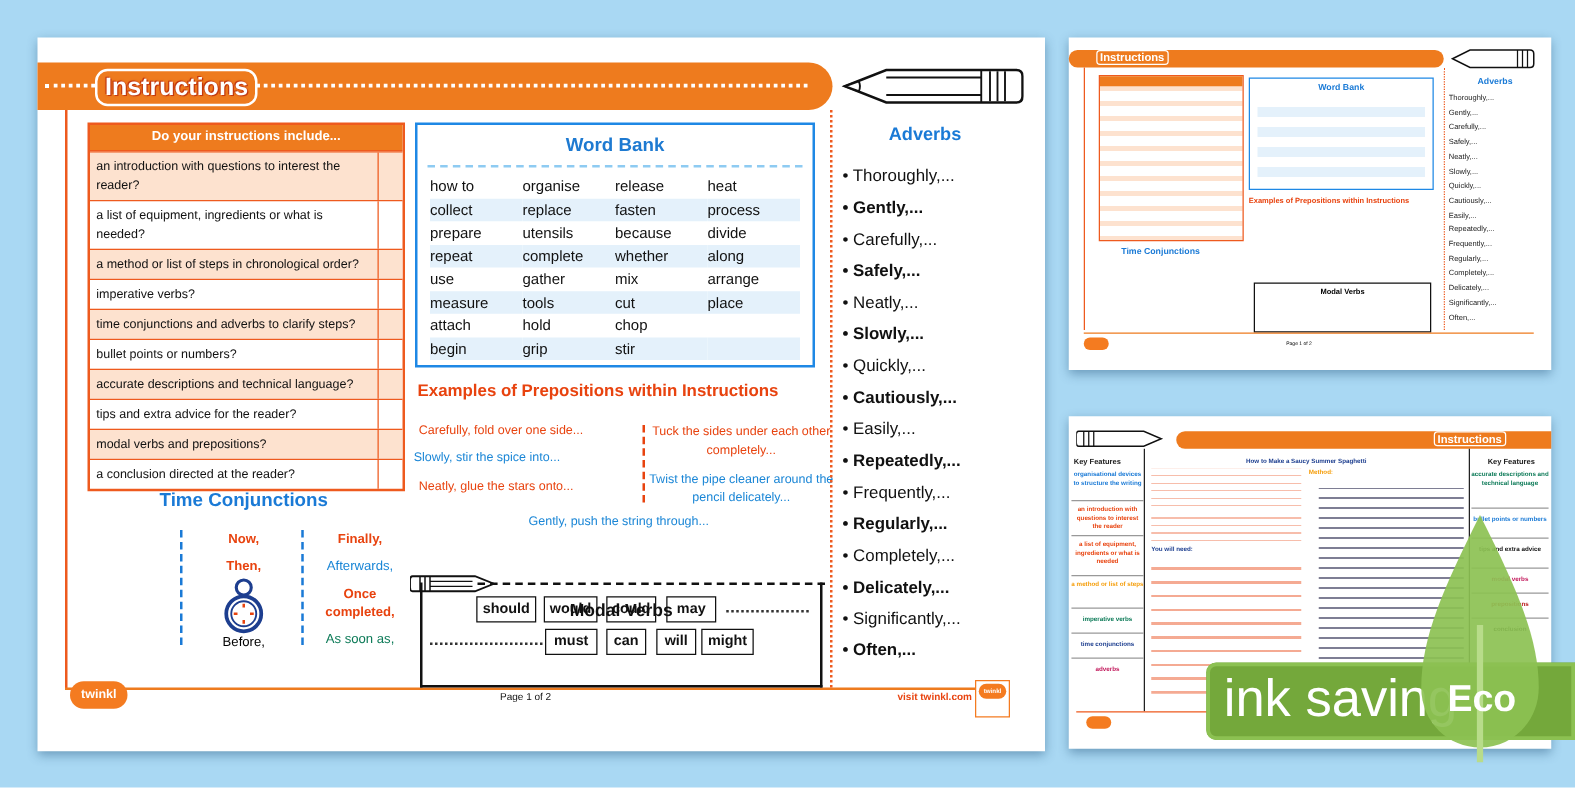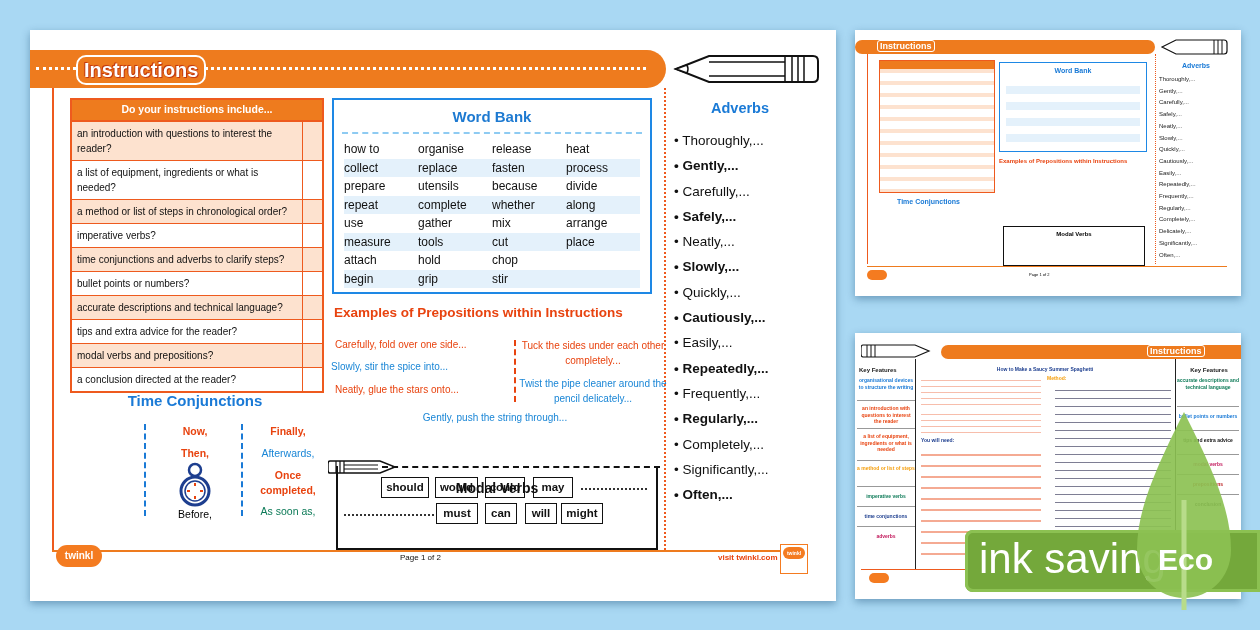--- a/index.html
+++ b/index.html
@@ -267,20 +267,21 @@
     <div class="it bold">• <span>Safely,...</span></div>
     <div class="it">• <span>Neatly,...</span></div>
     <div class="it bold">• <span>Slowly,...</span></div>
     <div class="it">• <span>Quickly,...</span></div>
     <div class="it bold">• <span>Cautiously,...</span></div>
     <div class="it">• <span>Easily,...</span></div>
     <div class="it bold">• <span>Repeatedly,...</span></div>
     <div class="it">• <span>Frequently,...</span></div>
     <div class="it bold">• <span>Regularly,...</span></div>
     <div class="it">• <span>Completely,...</span></div>
+    <div class="it bold">• <span>Delicately,...</span></div>
     <div class="it">• <span>Significantly,...</span></div>
     <div class="it bold">• <span>Often,...</span></div>
   </div>
 
   <div class="logo" style="left:26px;top:515px;width:46px;height:22px;font-size:10px;line-height:22px">twinkl</div>
   <div class="footer-page">Page 1 of 2</div>
   <div class="footer-visit">visit twinkl.com</div>
   <div style="position:absolute;left:750px;top:514px;width:28px;height:30px;border:1px solid #f47b20;background:#fff">
     <div class="logo" style="left:2px;top:2px;width:22px;height:12px;font-size:5px;line-height:12px;border-radius:6px">twinkl</div>
   </div>

